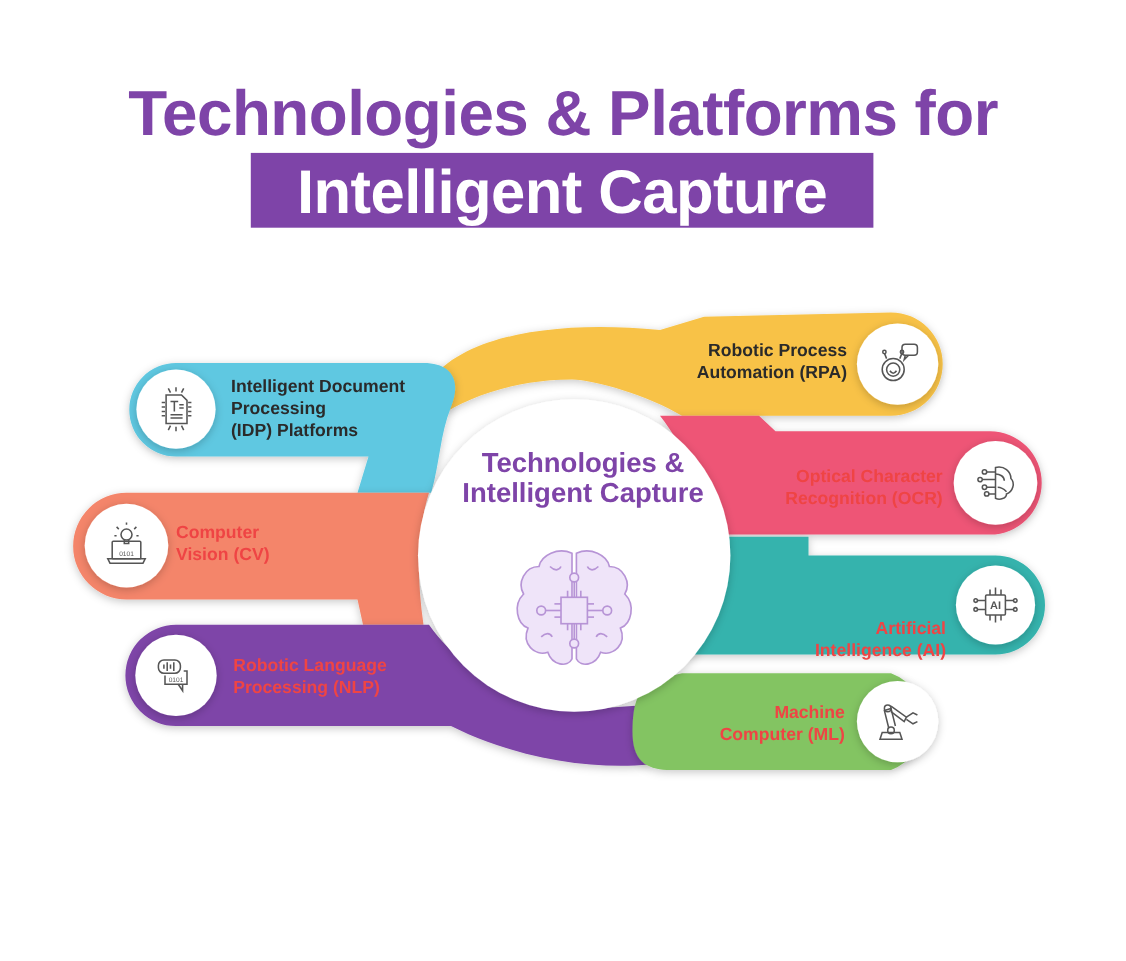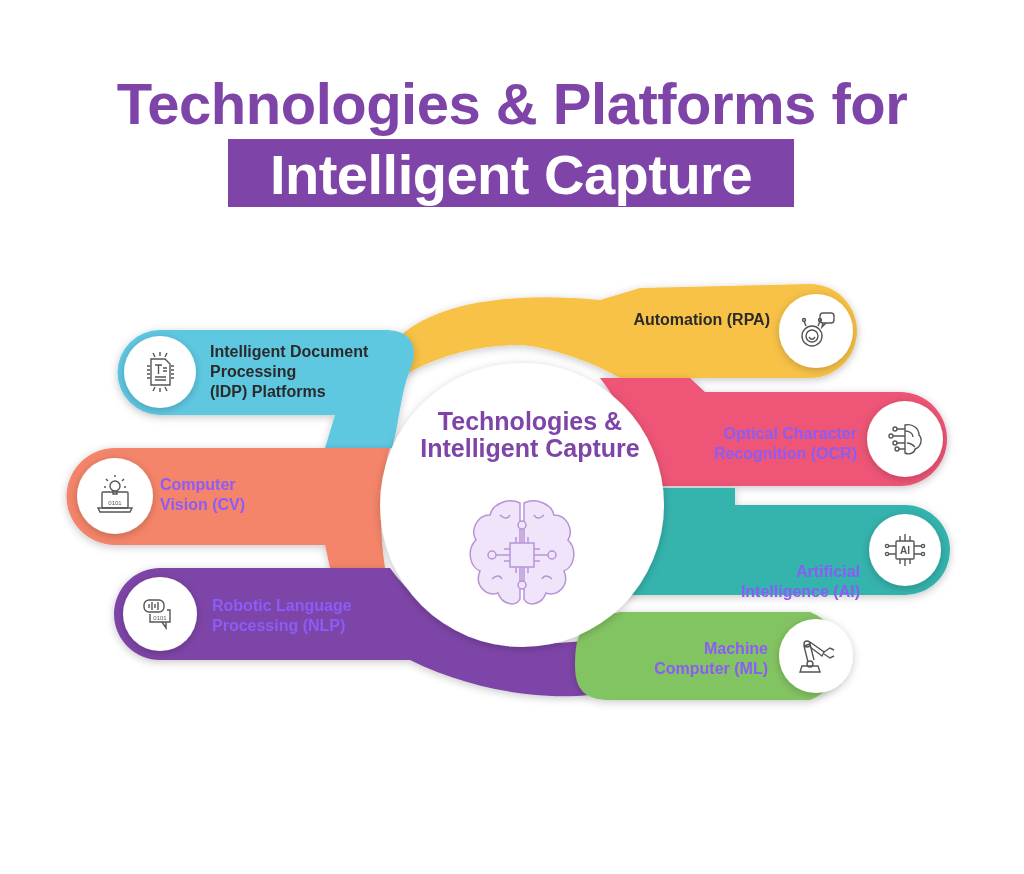--- a/index.html
+++ b/index.html
@@ -9,21 +9,21 @@
     font-size: 58px; font-weight: 700; color: #7e44a8; letter-spacing: -0.5px; }
   .title-box { position: absolute; left: 228px; top: 139px; width: 566px; height: 68px;
     background: #7e44a8; }
   .title-line2 { position: absolute; left: 228px; width: 566px; top: 142px; text-align: center;
     font-size: 56px; font-weight: 700; color: #ffffff; letter-spacing: -0.5px; }
   svg.diagram { position: absolute; left: 0; top: 0; }
   .label { position: absolute; font-size: 16px; font-weight: 700; line-height: 20px; }
   .label span { display: block; }
   .right { text-align: right; }
   .dark { color: #2a2a2a; }
-  .white { color: #8b5cf6; }
+  .white { color: #ef4444; }
   .center-text { position: absolute; left: 410px; top: 408px; width: 240px; text-align: center;
     font-size: 25px; font-weight: 700; line-height: 27px; color: #7e44a8; }
   .center-text span { display: block; }
 </style>
 </head>
 <body>
 
 <div class="title-line1">Technologies &amp; Platforms for</div>
 <div class="title-box"></div>
 <div class="title-line2">Intelligent Capture</div>
@@ -181,20 +181,21 @@
 </div>
 <div class="label white" style="left:160px; top:475px;">
   <span>Computer</span>
   <span>Vision (CV)</span>
 </div>
 <div class="label white" style="left:212px; top:596px;">
   <span>Robotic Language</span>
   <span>Processing (NLP)</span>
 </div>
 <div class="label dark right" style="left:570px; width:200px; top:310px;">
+  <span>Robotic Process</span>
   <span>Automation (RPA)</span>
 </div>
 <div class="label white right" style="left:657px; width:200px; top:424px;">
   <span>Optical Character</span>
   <span>Recognition (OCR)</span>
 </div>
 <div class="label white right" style="left:660px; width:200px; top:562px;">
   <span>Artificial</span>
   <span>Intelligence (AI)</span>
 </div>

